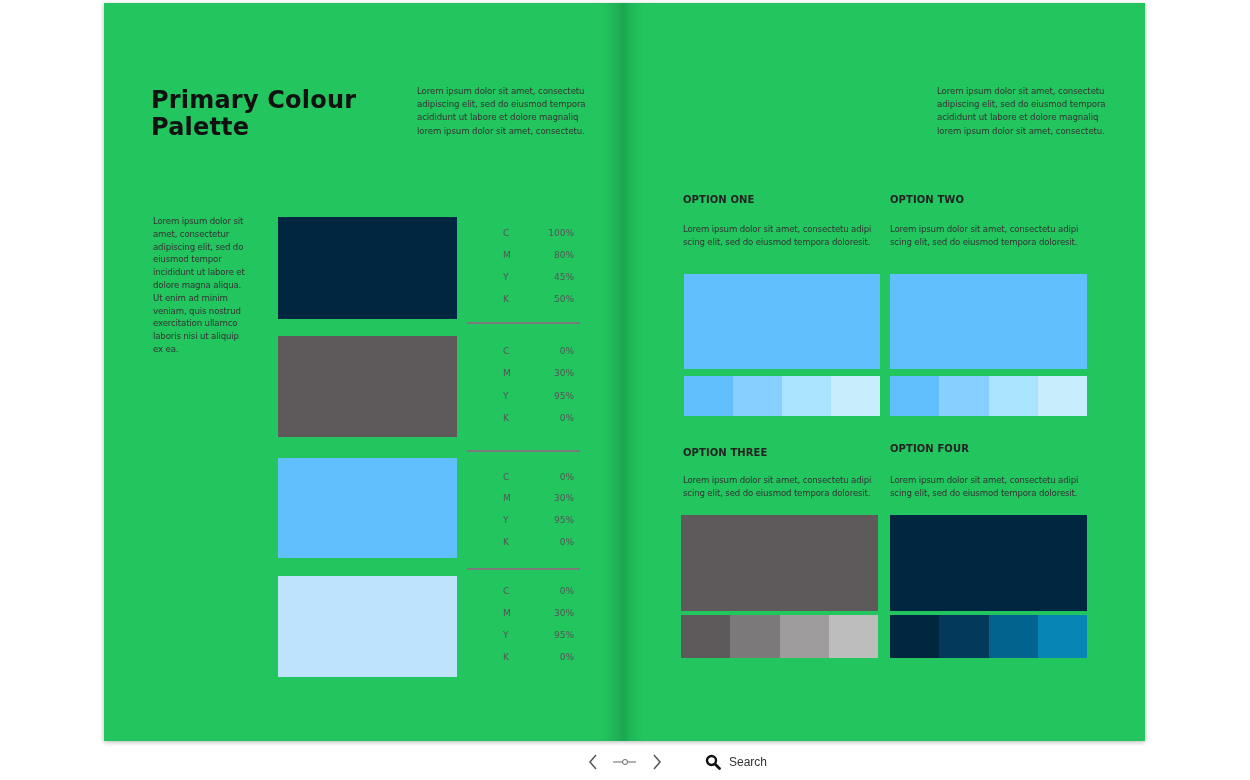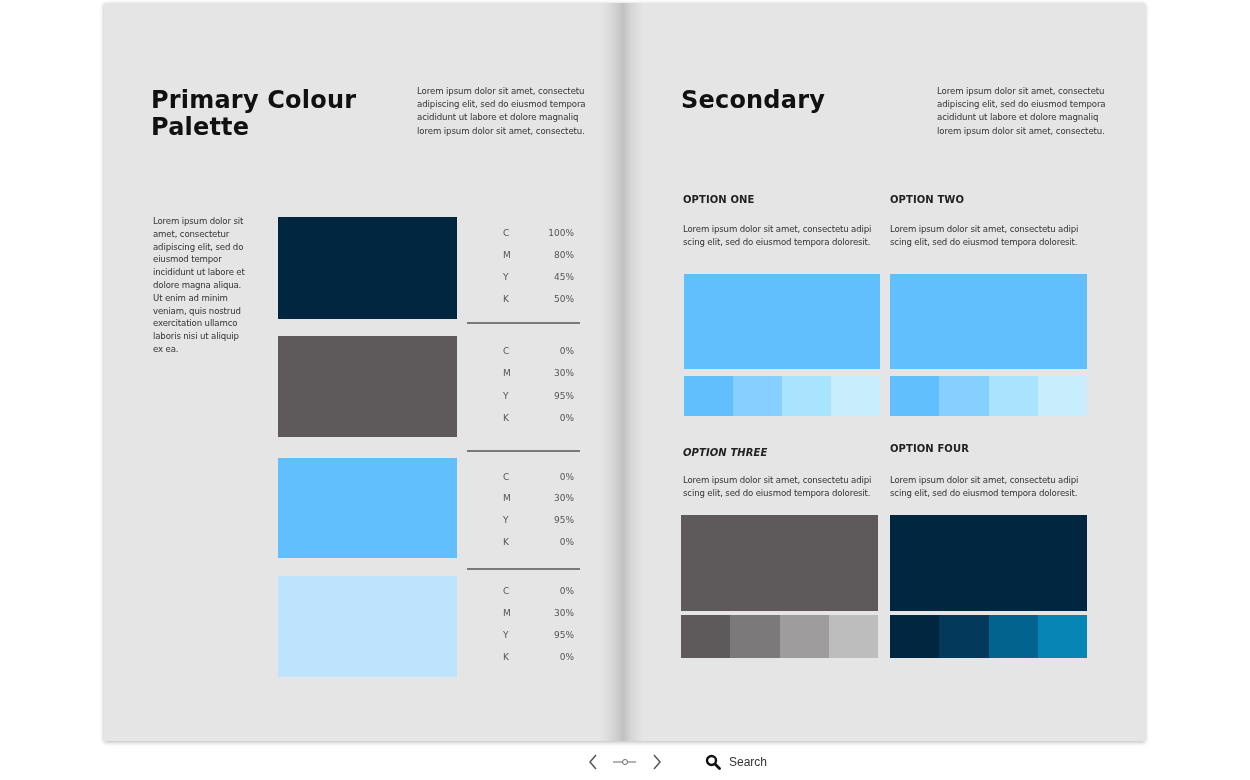--- a/index.html
+++ b/index.html
@@ -2,21 +2,21 @@
 <html><head>
 <meta charset="utf-8">
 <style>
   html, body { margin:0; padding:0; }
   body {
     width:1250px; height:780px; background:#ffffff; position:relative; overflow:hidden;
     font-family:"Liberation Sans", sans-serif;
   }
   .book {
     position:absolute; left:104px; top:3px; width:1041px; height:738px;
-    background:#e5e5e5;
+    background:#22c55e;
     box-shadow: 0 1px 4px rgba(0,0,0,0.22), 0 2px 6px rgba(0,0,0,0.08);
   }
   .gutter {
     position:absolute; left:496px; top:0; width:44px; height:100%;
     background: linear-gradient(to right,
       rgba(255,255,255,0) 0%,
       rgba(0,0,0,0.04) 20%,
       rgba(0,0,0,0.12) 45%,
       rgba(0,0,0,0.16) 52%,
       rgba(0,0,0,0.07) 70%,
@@ -166,21 +166,20 @@
           <span class="k">K</span>
           <span class="v">0%</span>
         </div>
     </div>
   </div>
 
   <div class="gutter"></div>
 
   <div class="abs" style="left:520px;top:0;width:521px;height:738px;">
     <div class="abs" style="left:57px;top:84px;">
-      <div class="title">Secondary</div>
     </div>
     <div class="abs intro" style="left:313px;top:82px;width:180px;">Lorem ipsum dolor sit amet, consectetu
 adipiscing elit, sed do eiusmod tempora
 acididunt ut labore et dolore magnaliq
 lorem ipsum dolor sit amet, consectetu.</div>
 
     <div class="abs opt-head" style="left:59px;top:191px;">OPTION ONE</div>
     <div class="abs opt-text" style="left:59px;top:220px;width:200px;">Lorem ipsum dolor sit amet, consectetu adipi
 scing elit, sed do eiusmod tempora doloresit.</div>
     <div class="swatch" style="left:60px;top:271px;width:196px;height:95px;background:#62bffd;"></div>
@@ -195,21 +194,21 @@
     <div class="abs opt-text" style="left:266px;top:220px;width:200px;">Lorem ipsum dolor sit amet, consectetu adipi
 scing elit, sed do eiusmod tempora doloresit.</div>
     <div class="swatch" style="left:266px;top:271px;width:197px;height:95px;background:#62bffd;"></div>
     <div class="strip" style="left:266px;top:373px;width:197px;height:40px;">
       <div style="background:#62bffd"></div>
       <div style="background:#85d0fe"></div>
       <div style="background:#a8e4fe"></div>
       <div style="background:#c8edfd"></div>
     </div>
 
-    <div class="abs opt-head" style="left:59px;top:444px;font-style:italic;">OPTION THREE</div>
+    <div class="abs opt-head" style="left:59px;top:444px;">OPTION THREE</div>
     <div class="abs opt-text" style="left:59px;top:471px;width:200px;">Lorem ipsum dolor sit amet, consectetu adipi
 scing elit, sed do eiusmod tempora doloresit.</div>
     <div class="swatch" style="left:57px;top:512px;width:197px;height:96px;background:#5e5a5b;"></div>
     <div class="strip" style="left:57px;top:612px;width:197px;height:43px;">
       <div style="background:#5e5a5b"></div>
       <div style="background:#7b797a"></div>
       <div style="background:#9e9c9d"></div>
       <div style="background:#bdbdbd"></div>
     </div>
 

